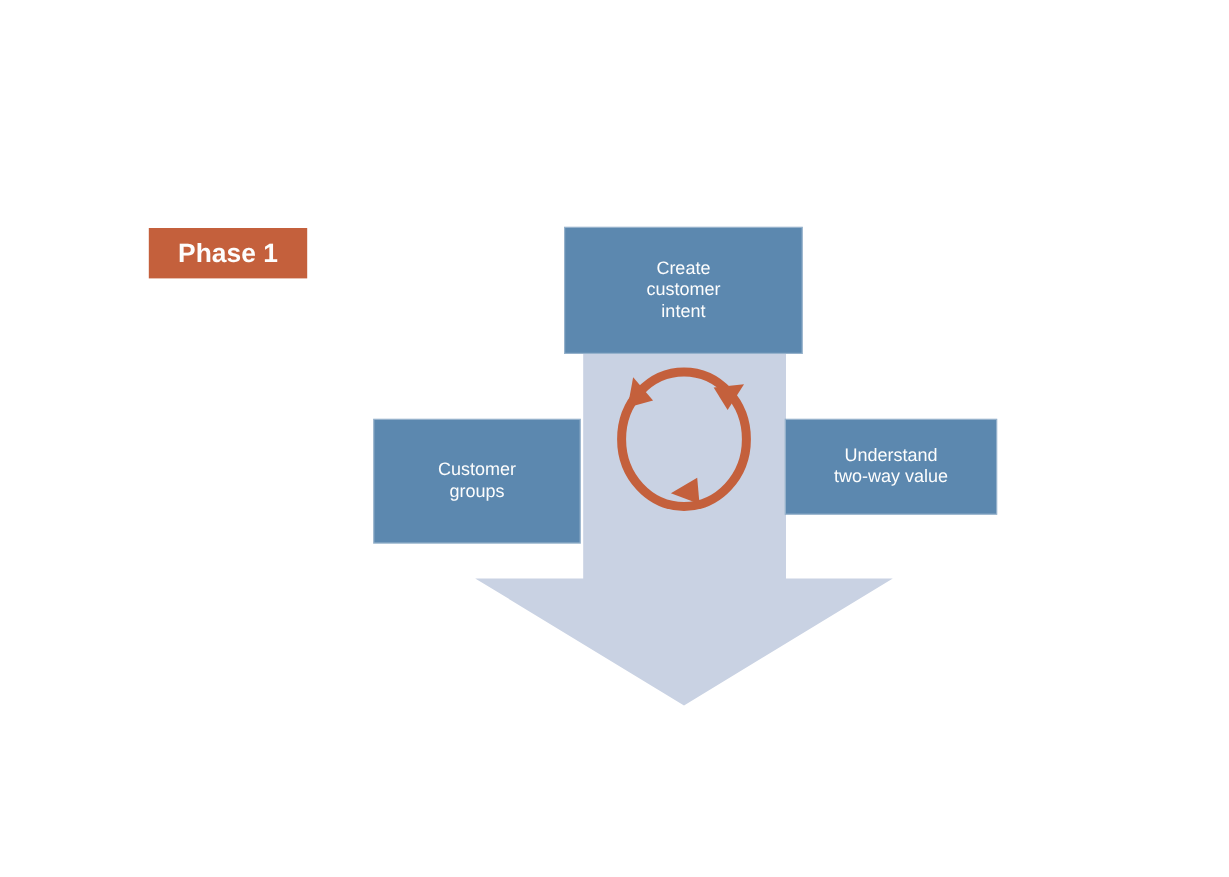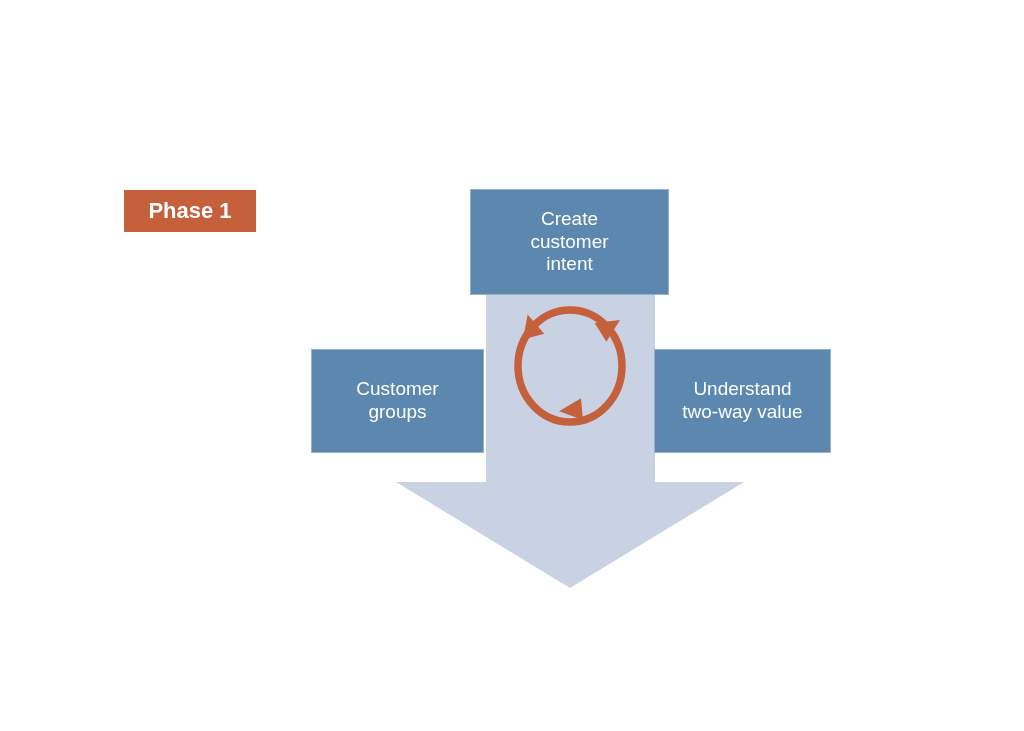--- a/index.html
+++ b/index.html
@@ -32,28 +32,28 @@
   }
   .cycle-head { fill: var(--accent-orange); }
   .node {
     position: absolute;
     display: flex;
     align-items: center;
     justify-content: center;
     background: var(--node-blue);
     border: 1px solid rgba(255,255,255,0.35);
     color: var(--text-white);
-    font-size: 19px;
+    font-size: 15px;
     line-height: 1.2;
     text-align: center;
     white-space: pre-line;
   }
   .node-top   { left: 470px; top: 189px; width: 199px; height: 106px; }
   .node-left  { left: 311px; top: 349px; width: 173px; height: 104px; }
-  .node-right { left: 654px; top: 349px; width: 177px; height: 104px; }
+  .node-right { left: 654px; top: 349px; width: 177px; height: 80px; }
   .phase-badge {
     position: absolute;
     left: 124px; top: 190px;
     width: 132px; height: 42px;
     display: flex;
     align-items: center;
     justify-content: center;
     background: var(--accent-orange);
     color: var(--text-white);
     font-size: 22px;

